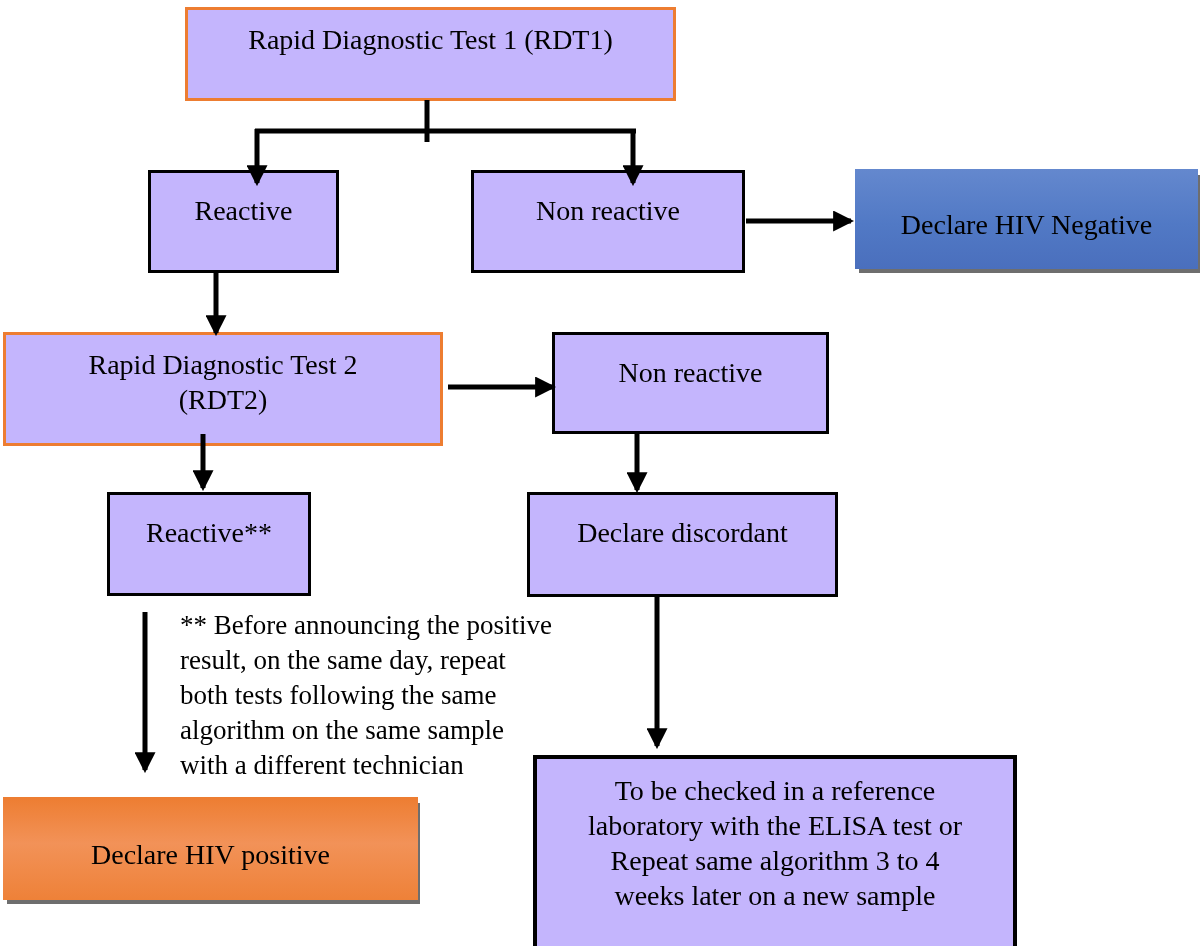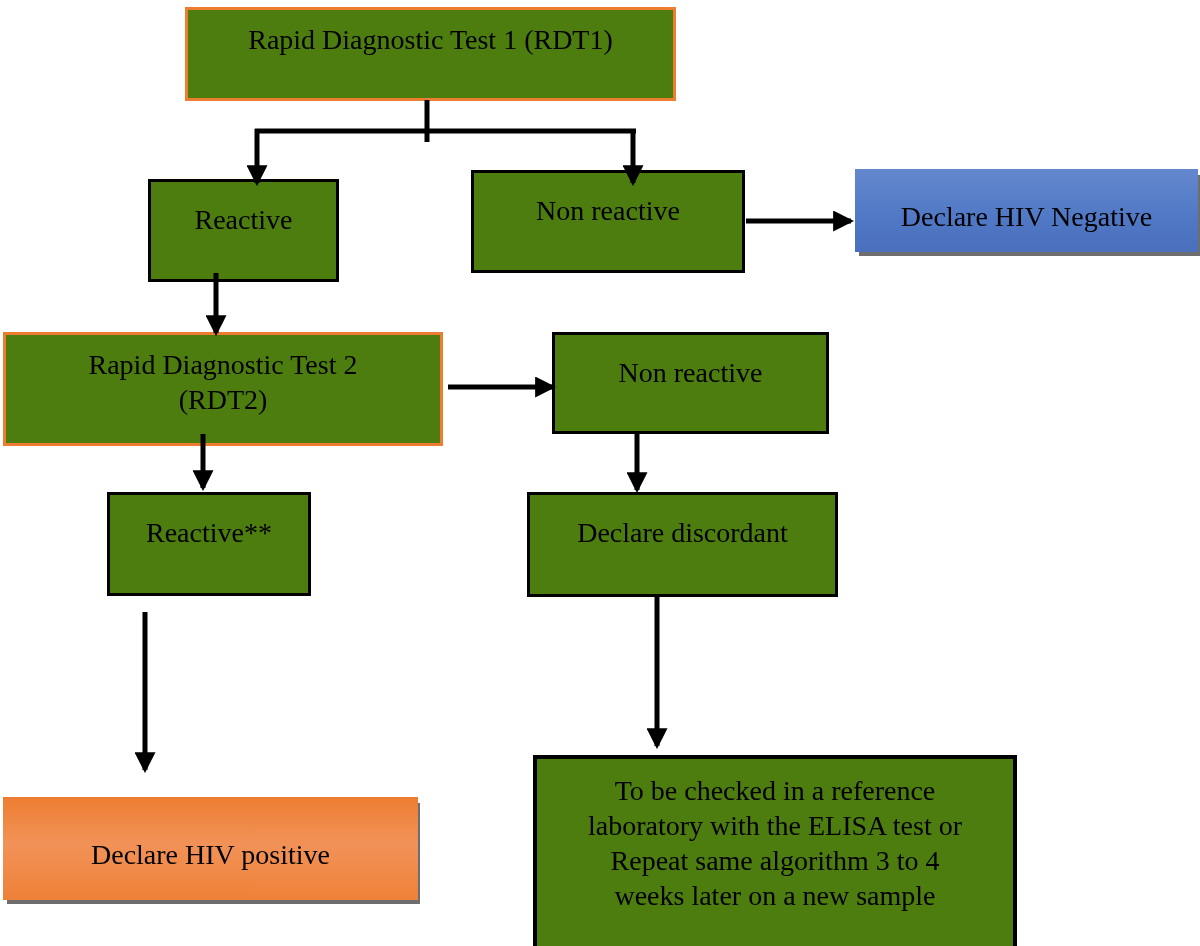--- a/index.html
+++ b/index.html
@@ -8,39 +8,39 @@
     width: 1200px;
     height: 946px;
     background: #ffffff;
     font-family: "Liberation Serif", "DejaVu Serif", serif;
     color: #000000;
     overflow: hidden;
   }
   .node {
     position: absolute;
     box-sizing: border-box;
-    background: #4d7c0f;
+    background: #c4b5fd;
     text-align: center;
     font-size: 28px;
     line-height: 1.0;
     white-space: pre-line;
   }
   .plain  { border: 3px solid #000000; }
   .accent { border: 3px solid #ED7D31; }
 
   .rdt1        { left:185px; top:7px;   width:491px; height:94px;  padding-top:16px; }
-  .reactive1   { left:148px; top:170px; width:191px; height:103px; padding-top:24px;margin-top:9px; }
+  .reactive1   { left:148px; top:170px; width:191px; height:103px; padding-top:24px; }
   .nonreactive1{ left:471px; top:170px; width:274px; height:103px; padding-top:24px; }
   .rdt2        { left:3px;   top:332px; width:440px; height:114px; padding-top:12px; line-height:35px; }
   .nonreactive2{ left:552px; top:332px; width:277px; height:102px; padding-top:24px; }
   .reactive2   { left:107px; top:492px; width:204px; height:104px; padding-top:24px; }
   .discordant  { left:527px; top:492px; width:311px; height:105px; padding-top:24px; }
 
   .hivneg {
-    left:855px; top:169px; width:343px; height:83px;
+    left:855px; top:169px; width:343px; height:100px;
     background: linear-gradient(180deg, #6488CE 0%, #5179C5 55%, #4A6FBD 100%);
     border: none;
     display: flex; align-items: center; justify-content: center;
     padding-top: 12px;
     box-shadow: 3px 5px 0 -1px #6e6e6e;
   }
   .hivpos {
     left:3px; top:797px; width:415px; height:103px;
     background: linear-gradient(180deg, #ED7D31 0%, #F29258 45%, #EE8138 100%);
     border: none;
@@ -84,20 +84,25 @@
 
   <div class="node accent rdt2">Rapid Diagnostic Test 2
 (RDT2)</div>
 
   <div class="node plain nonreactive2">Non reactive</div>
 
   <div class="node plain discordant">Declare discordant</div>
 
   <div class="node plain reactive2">Reactive**</div>
 
+  <div class="note">** Before announcing the positive
+result, on the same day, repeat
+both tests following the same
+algorithm on the same sample
+with a different technician</div>
 
   <div class="node hivpos">Declare HIV positive</div>
 
   <div class="node plain reference">To be checked in a reference
 laboratory with the ELISA test or
 Repeat same algorithm 3 to 4
 weeks later on a new sample</div>
 
   <svg class="connectors" width="1200" height="946" viewBox="0 0 1200 946">
     <defs>

